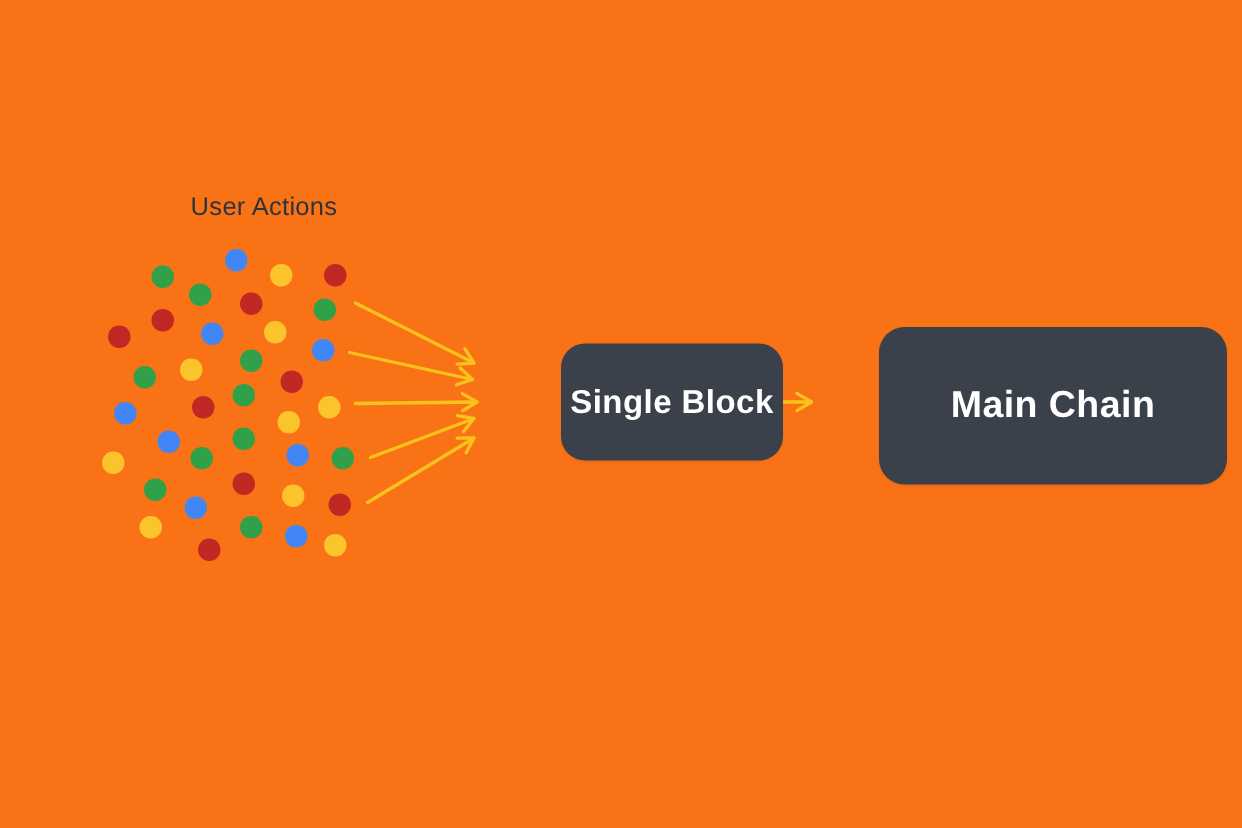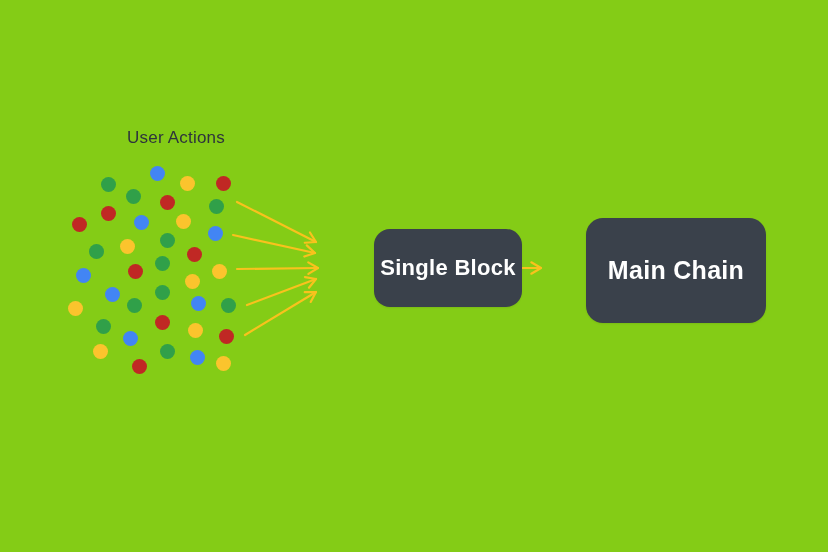--- a/index.html
+++ b/index.html
@@ -44,21 +44,21 @@
     justify-content: center;
     font-weight: 600;
     letter-spacing: 0.3px;
     box-shadow: 0 1px 2px rgba(0,0,0,0.08);
     margin-left: 36px;
   }
 </style>
 </head>
 <body>
 
-<div id="canvas" style="width: 828px; height: 552px; background: #84cc16;">
+<div id="canvas" style="width: 828px; height: 552px; background: #f97316;">
   <div id="cluster-title" style="color: rgb(46, 52, 60);">User Actions</div>
 
   <svg id="arrows-svg" viewBox="0 0 828 552">
       <defs>
         <marker id="arrowhead" markerWidth="7" markerHeight="7" refX="5.4" refY="3.5" orient="auto">
           <path d="M1 0.9 L5.4 3.5 L1 6.1" fill="none" stroke="#F9C21D" stroke-width="1" stroke-linecap="round" stroke-linejoin="round"></path>
         </marker>
       </defs>
       <line x1="237" y1="202" x2="316" y2="242" stroke="#F9C21D" stroke-width="2.2" stroke-linecap="round" marker-end="url(#arrowhead)"></line>
       <line x1="233" y1="235" x2="315" y2="253" stroke="#F9C21D" stroke-width="2.2" stroke-linecap="round" marker-end="url(#arrowhead)"></line>
@@ -105,16 +105,16 @@
       <div class="dot" style="left: 159.5px; top: 343.5px; height: 15px; width: 15px; background: rgb(48, 160, 73);"></div>
       <div class="dot" style="left: 189.5px; top: 349.5px; height: 15px; width: 15px; background: rgb(66, 133, 244);"></div>
       <div class="dot" style="left: 131.5px; top: 358.5px; height: 15px; width: 15px; background: rgb(192, 40, 36);"></div>
       <div class="dot" style="left: 215.5px; top: 355.5px; height: 15px; width: 15px; background: rgb(251, 196, 45);"></div>
     </div>
 
   <div class="node" id="node-single-block" style="left: 338px; top: 229px; width: 148px; height: 78px; border-radius: 16px; background: rgb(58, 65, 75); color: rgb(255, 255, 255); font-size: 22px;">
     <span>Single Block</span>
   </div>
 
-  <div class="node" id="node-main-chain" style="left: 550px; top: 218px; width: 180px; height: 105px; border-radius: 17px; background: rgb(58, 65, 75); color: rgb(255, 255, 255); font-size: 25px;">
+  <div class="node" id="node-main-chain" style="left: 550px; top: 218px; width: 232px; height: 105px; border-radius: 17px; background: rgb(58, 65, 75); color: rgb(255, 255, 255); font-size: 25px;">
     <span>Main Chain</span>
   </div>
 </div>
 
 </body></html>

